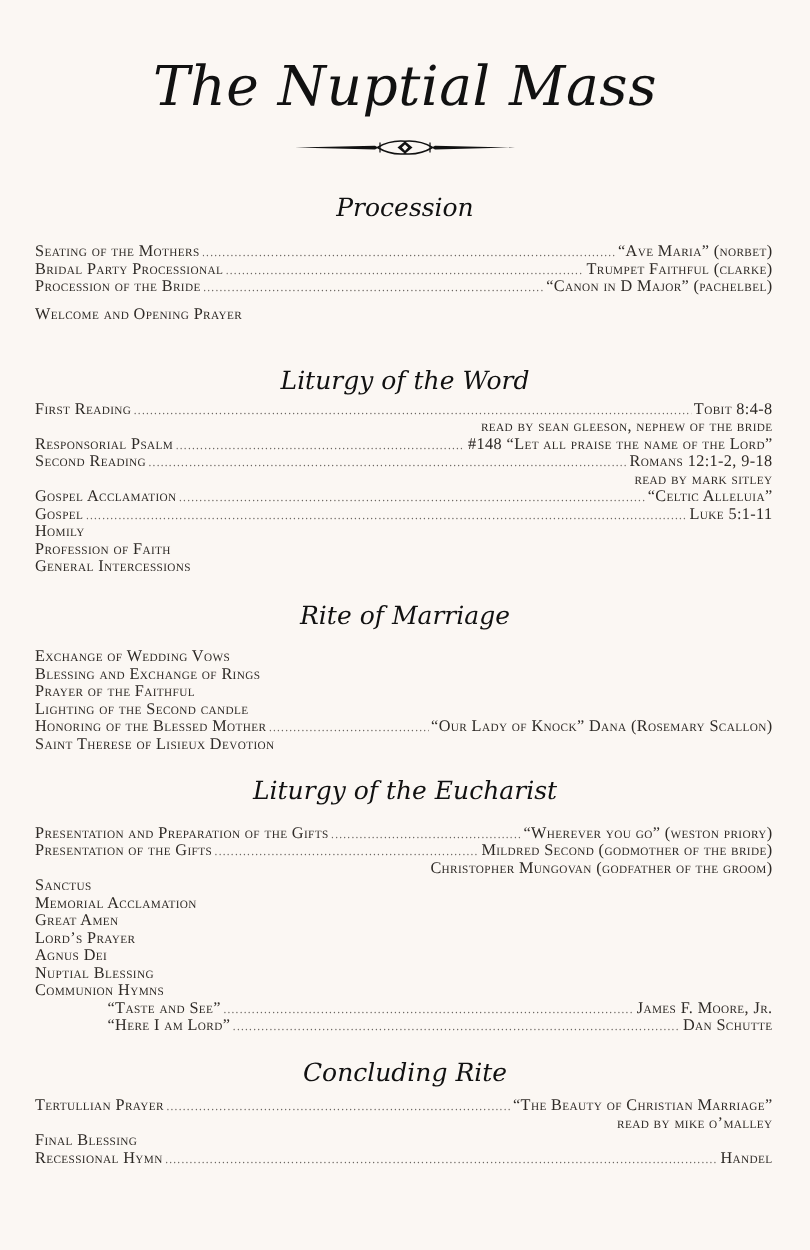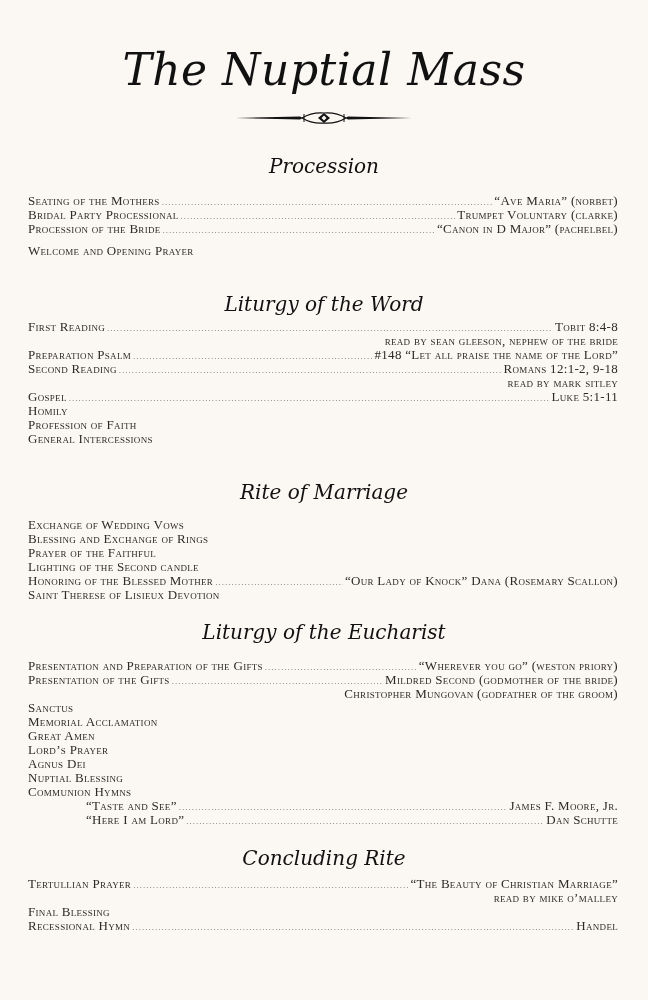--- a/index.html
+++ b/index.html
@@ -55,21 +55,21 @@
   <div class="section-heading" style="top:154px">Procession</div>
   <div class="rows" style="top:194px">
     <div class="row">
         <span class="left">Seating of the Mothers</span>
         <span class="dots"></span>
         <span class="right">“Ave Maria” (norbet)</span>
       </div>
     <div class="row">
         <span class="left">Bridal Party Processional</span>
         <span class="dots"></span>
-        <span class="right">Trumpet Voluntary (clarke)</span>
+        <span class="right">Trumpet Faithful (clarke)</span>
       </div>
     <div class="row">
         <span class="left">Procession of the Bride</span>
         <span class="dots"></span>
         <span class="right">“Canon in D Major” (pachelbel)</span>
       </div>
     <div class="gap"></div>
     <div class="row">
         <span class="left">Welcome and Opening Prayer</span>
       </div>
@@ -79,31 +79,36 @@
   <div class="rows" style="top:320px">
     <div class="row">
         <span class="left">First Reading</span>
         <span class="dots"></span>
         <span class="right">Tobit 8:4-8</span>
       </div>
     <div class="row sub">
         <span>read by sean gleeson, nephew of the bride</span>
       </div>
     <div class="row">
-        <span class="left">Preparation Psalm</span>
+        <span class="left">Responsorial Psalm</span>
         <span class="dots"></span>
         <span class="right">#148 “Let all praise the name of the Lord”</span>
       </div>
     <div class="row">
         <span class="left">Second Reading</span>
         <span class="dots"></span>
         <span class="right">Romans 12:1-2, 9-18</span>
       </div>
     <div class="row sub">
         <span>read by mark sitley</span>
+      </div>
+    <div class="row">
+        <span class="left">Gospel Acclamation</span>
+        <span class="dots"></span>
+        <span class="right">“Celtic Alleluia”</span>
       </div>
     <div class="row">
         <span class="left">Gospel</span>
         <span class="dots"></span>
         <span class="right">Luke 5:1-11</span>
       </div>
     <div class="row">
         <span class="left">Homily</span>
       </div>
     <div class="row">

